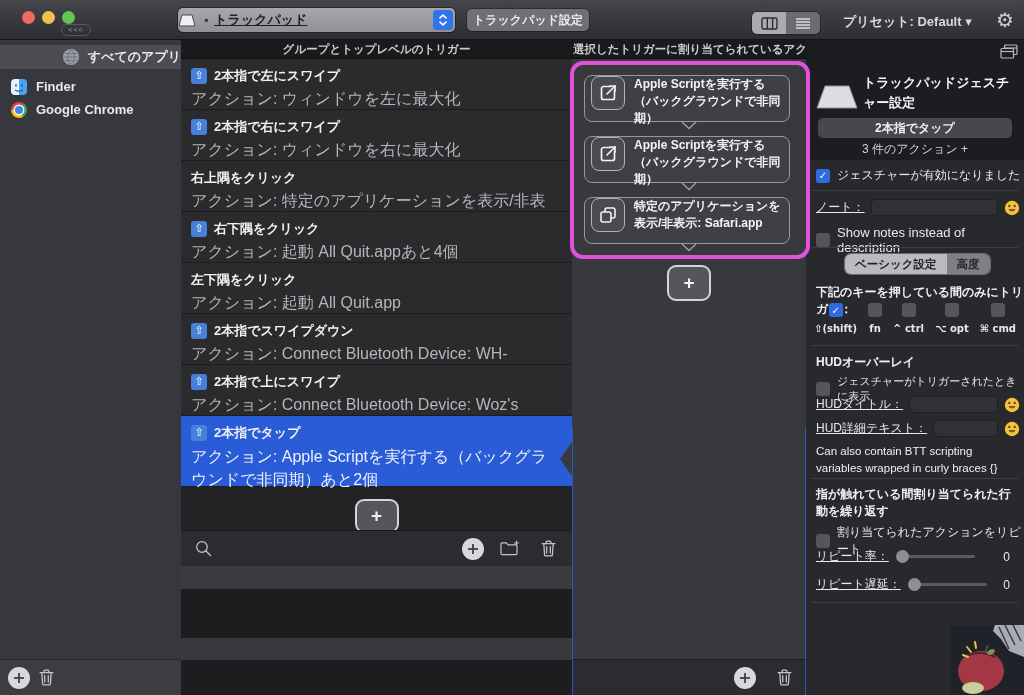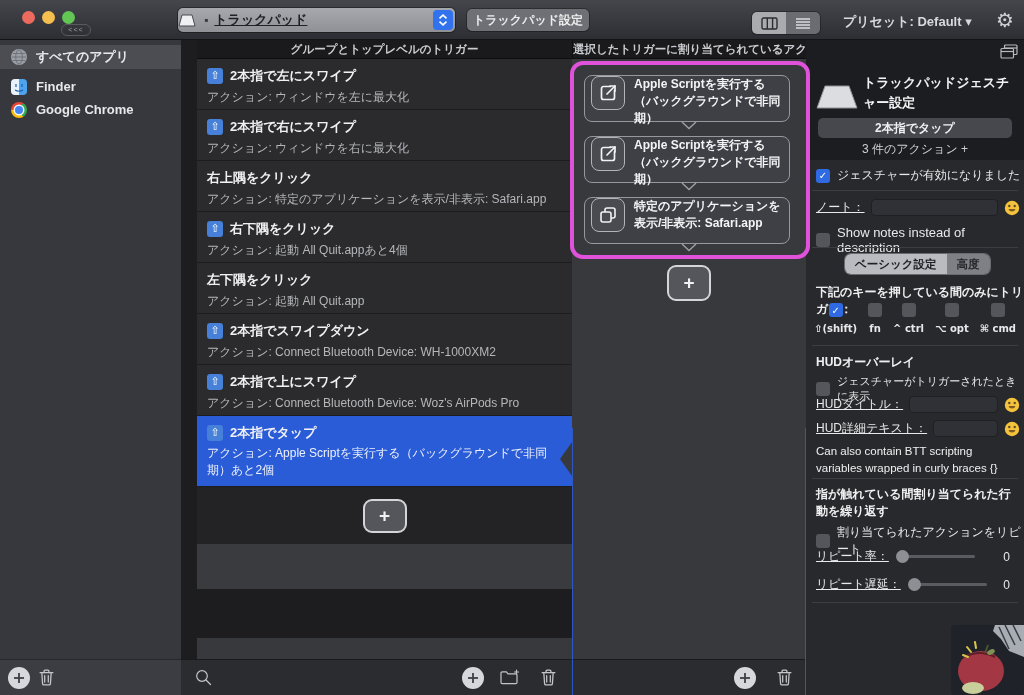--- a/index.html
+++ b/index.html
@@ -24,36 +24,36 @@
   #viewtoggle { position:absolute; left:752px; top:12px; width:68px; height:22px; border-radius:5px; overflow:hidden;
     display:flex; box-shadow:0 0 0 1px rgba(0,0,0,.3); }
   .seg { width:34px; height:22px; display:flex; align-items:center; justify-content:center; }
   .seg.on { background:#aaabaf; } .seg.off { background:#6b6c71; }
   #preset { position:absolute; left:843px; top:13px; color:#d8d9dc; font-size:13px; font-weight:bold; }
   #gear { position:absolute; left:996px; top:8px; color:#d0d1d5; font-size:20px; font-family:"DejaVu Sans",sans-serif; }
 
   
   #sidebar { position:absolute; left:0; top:40px; width:181px; height:655px; background:#36383d; }
   .side-item { position:relative; height:23px; display:flex; align-items:center; padding-left:11px; }
-  .side-item.sel { background:#4b4d53; height:24px; }
+  .side-item.sel { background:#4b4d53; height:24px;justify-content:flex-end; }
   .side-item .lbl { color:#e7e8ea; font-size:13px; font-weight:bold; margin-left:9px; }
   .appicon { width:16px; height:16px; border-radius:4px; position:relative; flex:none; }
   #sidebar-bottom { position:absolute; left:0; bottom:0; width:181px; height:36px; background:#3b3d42;
     border-top:1px solid #27282c; }
 
   
-  #col2 { position:absolute; left:181px; top:40px; width:391px; height:655px; background:#1d1d20;padding-left:16px; }
+  #col2 { position:absolute; left:181px; top:40px; width:391px; height:526px; background:#1d1d20; }
   .colheader { height:19px; background:#1a1a1d; border-bottom:1px solid #0e0e10; color:#cbccd0;
     font-size:11.5px; font-weight:bold; text-align:center; line-height:18px; white-space:nowrap; overflow:hidden; }
   .trow { position:relative; height:50px; margin-bottom:1px; background:#2b2b2e; padding:8px 10px 0 10px; }
   .trow .tl { display:flex; align-items:center; }
   .badge { width:16px; height:16px; background:#4680d8; border-radius:3px; color:#fff; font-size:11px;
     text-align:center; line-height:16px; margin-right:7px; font-family:"DejaVu Sans",sans-serif; flex:none; }
   .trow .title { color:#f1f1f3; font-size:13px; font-weight:bold; white-space:nowrap; }
-  .trow .desc { color:#b5b6ba; font-size:12px; margin-top:4px; }
+  .trow .desc { color:#b5b6ba; font-size:16px; margin-top:4px; }
   .trow.sel { height:70px; background:#2a5cd8; }
   .trow.sel .desc { color:#eef1fb; line-height:1.45; margin-top:3px; }
   .notch { position:absolute; right:0; top:26px; width:0; height:0;
     border-top:17px solid transparent; border-bottom:17px solid transparent; border-right:12px solid #38393d; }
   #plusrow { height:57px; background:#232326; display:flex; align-items:center; justify-content:center; }
   .addbtn { width:44px; height:34px; border:2px solid #d5d5d9; border-radius:9px; background:#55565b;
     color:#f2f2f4; font-size:19px; font-weight:bold; text-align:center; line-height:30px; }
   .band1 { height:45px; background:#3a3b3f; }
   .band2 { height:49px; background:#1d1d20; }
   .band3 { height:22px; background:#38393d; }

